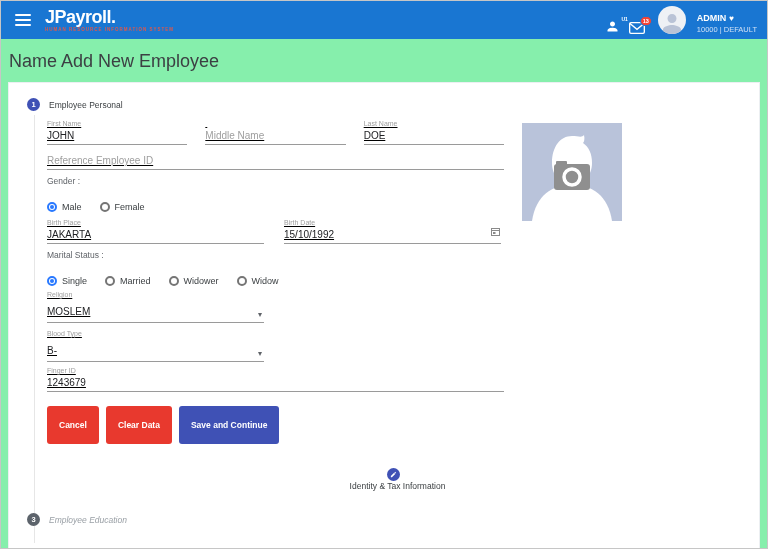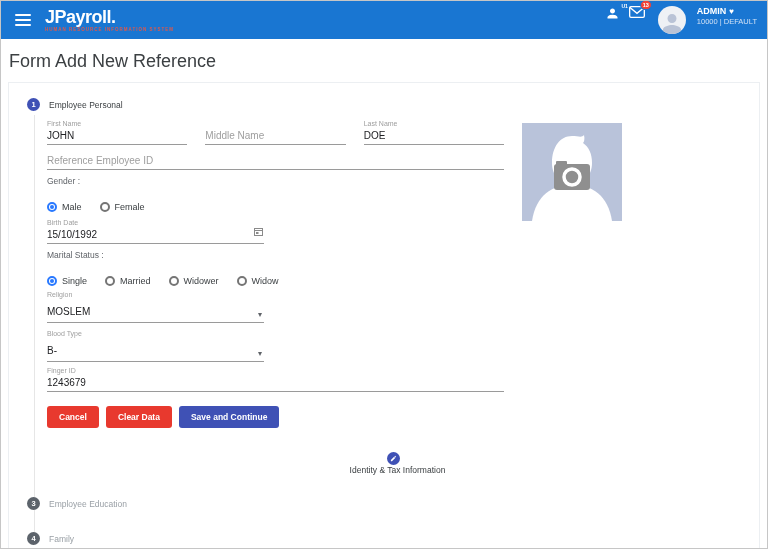--- a/index.html
+++ b/index.html
@@ -1,38 +1,38 @@
 <!DOCTYPE html>
 <html><head>
 <meta charset="utf-8">
 <style>
   * { box-sizing: border-box; margin: 0; padding: 0; }
   html,body { background:#e9edf2; }
   body { font-family: "Liberation Sans", sans-serif; }
   .viewport {
     width: 768px; height: 549px;
     border: 1px solid #c6c6c6;
-    background: #ffffff;
+    background: #86efac;
     overflow: hidden;
     position: relative;
   }
 
   
   .header {
     height: 38px; background: #1976d2;
     display: flex; align-items: center;
     padding: 0 10px;
     color: #fff;
   }
   .hamburger { width: 16px; cursor: pointer; margin: 0 14px 0 4px; }
   .hamburger span { display: block; height: 2px; background: #fff; margin: 3px 0; border-radius: 1px; }
   .logo-block { line-height: 1; }
   .logo-text { font-size: 18px; font-weight: bold; letter-spacing: -0.5px; }
   .logo-tagline { font-size: 4.5px; color: #e0584a; letter-spacing: 1px; margin-top: 2px; font-weight: bold; }
-  .header-right { margin-left: auto; display: flex; align-items: flex-start; gap: 9px; }
+  .header-right { margin-left: auto; display: flex; align-items: flex-end; gap: 9px; }
   .hicon { position: relative; display: flex; align-items: center; cursor: pointer; }
   .user-sup { position: absolute; top: -3px; right: -8px; font-size: 5px; color: #fff; font-weight: bold; }
   .badge {
     position: absolute; top: -6px; right: -7px;
     min-width: 10px; height: 10px; border-radius: 6px;
     background: #f44336; color: #fff; font-size: 5.5px; font-weight: bold;
     display: flex; align-items: center; justify-content: center; padding: 0 2px;
     border: 1px solid #1976d2;
   }
   .avatar {
@@ -61,29 +61,29 @@
   }
   .step-row { display: flex; align-items: center; margin-left: 18px; position: relative; cursor: pointer; }
   .step-circle {
     width: 13px; height: 13px; border-radius: 50%;
     display: flex; align-items: center; justify-content: center;
     color: #fff; font-size: 7.5px; font-weight: bold; flex: 0 0 13px;
   }
   .step-active { background: #3f51b5; }
   .step-inactive { background: #5c636b; }
   .step-label { margin-left: 9px; font-size: 8.5px; color: #3c4043; }
-  .step-label.dim { color: #9aa0a6; }
+  .step-label.dim { color: #9aa0a6; font-style: italic; }
   .gap22 { margin-top: 22px; }
   .gap24 { margin-top: 24px; flex-direction: column; }
 
   
   .form-wrap { display: flex; margin: 8px 0 0 38px; }
   .fields { width: 457px; }
   .frow { display: flex; gap: 18px; }
-  .field { position: relative; }
+  .field { position: relative; text-decoration: underline; }
   .grow { flex: 1; }
   .w217 { width: 217px; }
   .flabel { font-size: 7px; color: #9e9e9e; line-height: 9px; height: 9px; display:block; }
   .tinput {
     width: 100%; border: none; border-bottom: 1px solid #9a9a9a;
     font-family: inherit; font-size: 10px; color: #202124;
     padding: 2px 0 3px; background: transparent; outline: none; display: block;
   }
   .tinput::placeholder { color: #9e9e9e; }
   .group-label { font-size: 8.5px; color: #5f6368; }
@@ -98,21 +98,21 @@
     content: ""; position: absolute; left: 1px; top: 1px;
     width: 4px; height: 4px; border-radius: 50%; background: #2979ff;
   }
   .radio-label { margin-left: 5px; font-size: 9px; color: #3c4043; }
   .select-field { border-bottom: 1px solid #9a9a9a; padding: 2px 0 3px; position: relative; cursor: pointer; }
   .select-value { font-size: 10px; color: #202124; }
   .dd-arrow { position: absolute; right: 2px; bottom: 3px; font-size: 8px; color: #5f6368; line-height: 1; }
   .cal-icon { position: absolute; right: 1px; bottom: 4px; cursor: pointer; }
   .btn-row { display: flex; gap: 7px; margin-top: 14px; }
   .btn {
-    height: 22px; border: none; border-radius: 3px; cursor: pointer;
+    height: 38px; border: none; border-radius: 3px; cursor: pointer;
     color: #fff; font-family: inherit; font-size: 8.5px; font-weight: bold;
     padding: 0 12px;
   }
   .btn-red { background: #e8392e; }
   .btn-indigo { background: #3f51b5; }
 
   .mt6 { margin-top: 6px; }
   .mt4 { margin-top: 4px; }
 
   
@@ -156,21 +156,21 @@
         <div class="user-name">
           <span>ADMIN</span>
           <span class="heart">♥</span>
         </div>
         <div class="user-sub">10000 | DEFAULT</div>
       </div>
     </div>
   </div>
 
   <div class="title-bar">
-    <div class="page-title">Form Add New Reference</div>
+    <div class="page-title">Name Add New Employee</div>
   </div>
 
   <div class="card">
     <div class="connector"></div>
 
     <div class="step-row">
       <div class="step-circle step-active">
         <span>1</span>
       </div>
       <div class="step-label">Employee Personal</div>
@@ -206,20 +206,24 @@
               <span class="radio-label">Male</span>
             </div>
             <div class="radio-opt">
               <span class="radio"></span>
               <span class="radio-label">Female</span>
             </div>
           </div>
         </div>
 
         <div class="frow mt6" style="gap:20px;">
+          <div class="field w217">
+            <span class="flabel">Birth Place</span>
+            <input class="tinput" value="JAKARTA" style="">
+          </div>
           <div class="field w217">
             <span class="flabel">Birth Date</span>
             <input class="tinput" value="15/10/1992" style="">
             <span class="cal-icon">
               <svg width="9" height="9" viewBox="0 0 9 9">
                 <rect x="0.5" y="1.5" width="8" height="7" fill="none" stroke="#8a8a8a"></rect>
                 <line x1="0.5" y1="3.5" x2="8.5" y2="3.5" stroke="#8a8a8a"></line>
                 <rect x="2" y="5" width="2.5" height="2" fill="#8a8a8a"></rect>
               </svg>
             </span>

